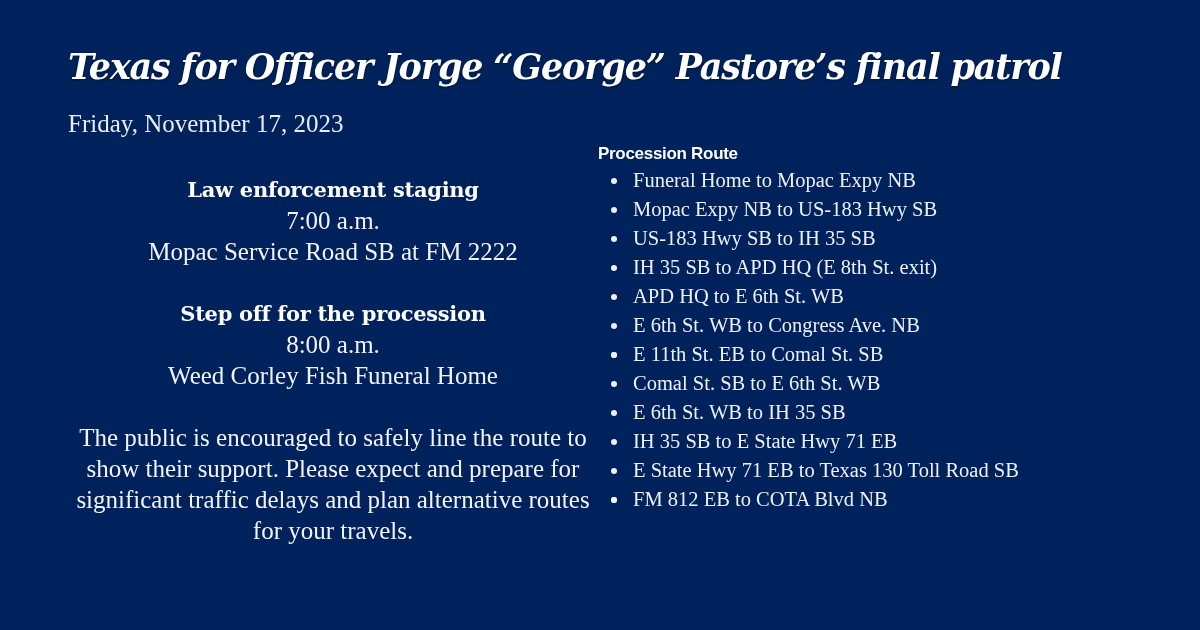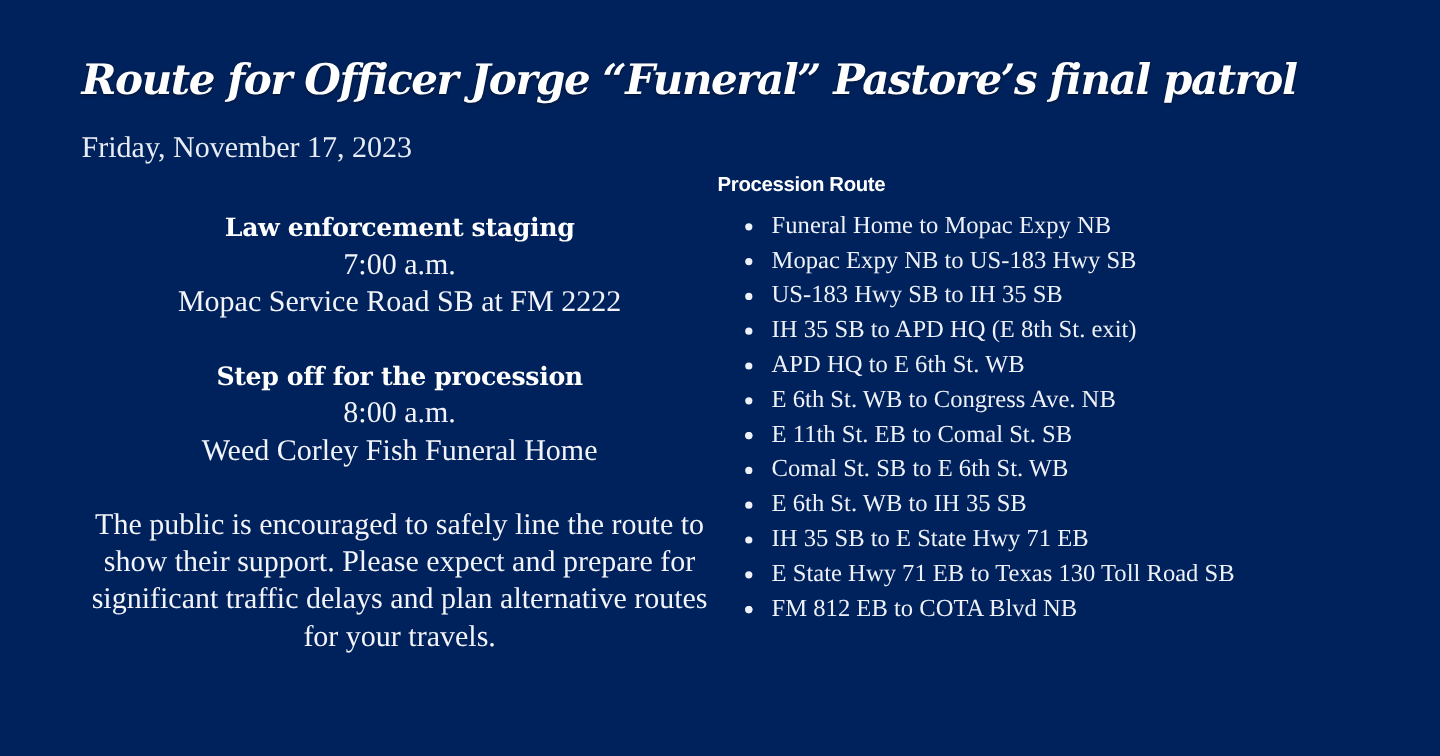--- a/index.html
+++ b/index.html
@@ -24,28 +24,28 @@
     font-size: 25px; color: #e8ecf4;
   }
   .left { position: absolute; left: 68px; top: 174px; width: 530px;
     font-family: "Liberation Serif", serif; font-size: 25px; line-height: 31px; color: #f2f4f9; text-align: center; }
   .block-head { font-family: "DejaVu Serif", serif; font-weight: bold; font-size: 21px; letter-spacing: -0.3px; color: #fff; }
   .block { margin-bottom: 31px; }
   .para { margin-top: 16px; }
   .right { position: absolute; left: 598px; top: 144px;
     font-family: "Liberation Serif", serif; }
   .route-head { font-family: Liberation Sans, sans-serif; font-weight: bold; font-size: 17px; color: #fff; margin-bottom: 2px; letter-spacing: -0.3px; }
-  ul.route { list-style: none; margin: 10px; padding: 0; }
+  ul.route { list-style: none; margin: 0; padding: 0; }
   ul.route li { position: relative; padding-left: 35px; font-size: 20.5px; line-height: 29px; color: #eef1f7; white-space: nowrap; }
   ul.route li .dot { position: absolute; left: 13px; top: 12px; width: 6px; height: 6px; border-radius: 50%; background: #eef1f7; }
 </style>
 </head>
 <body>
 
-<div class="title">Route for Officer Jorge “Funeral” Pastore’s final patrol</div>
+<div class="title">Texas for Officer Jorge “George” Pastore’s final patrol</div>
 <div class="date">Friday, November 17, 2023</div>
 
 <div class="left">
   <div class="block">
     <div class="block-head">Law enforcement staging</div>
     <div>7:00 a.m.</div>
     <div>Mopac Service Road SB at FM 2222</div>
   </div>
   <div class="block">
     <div class="block-head">Step off for the procession</div>

